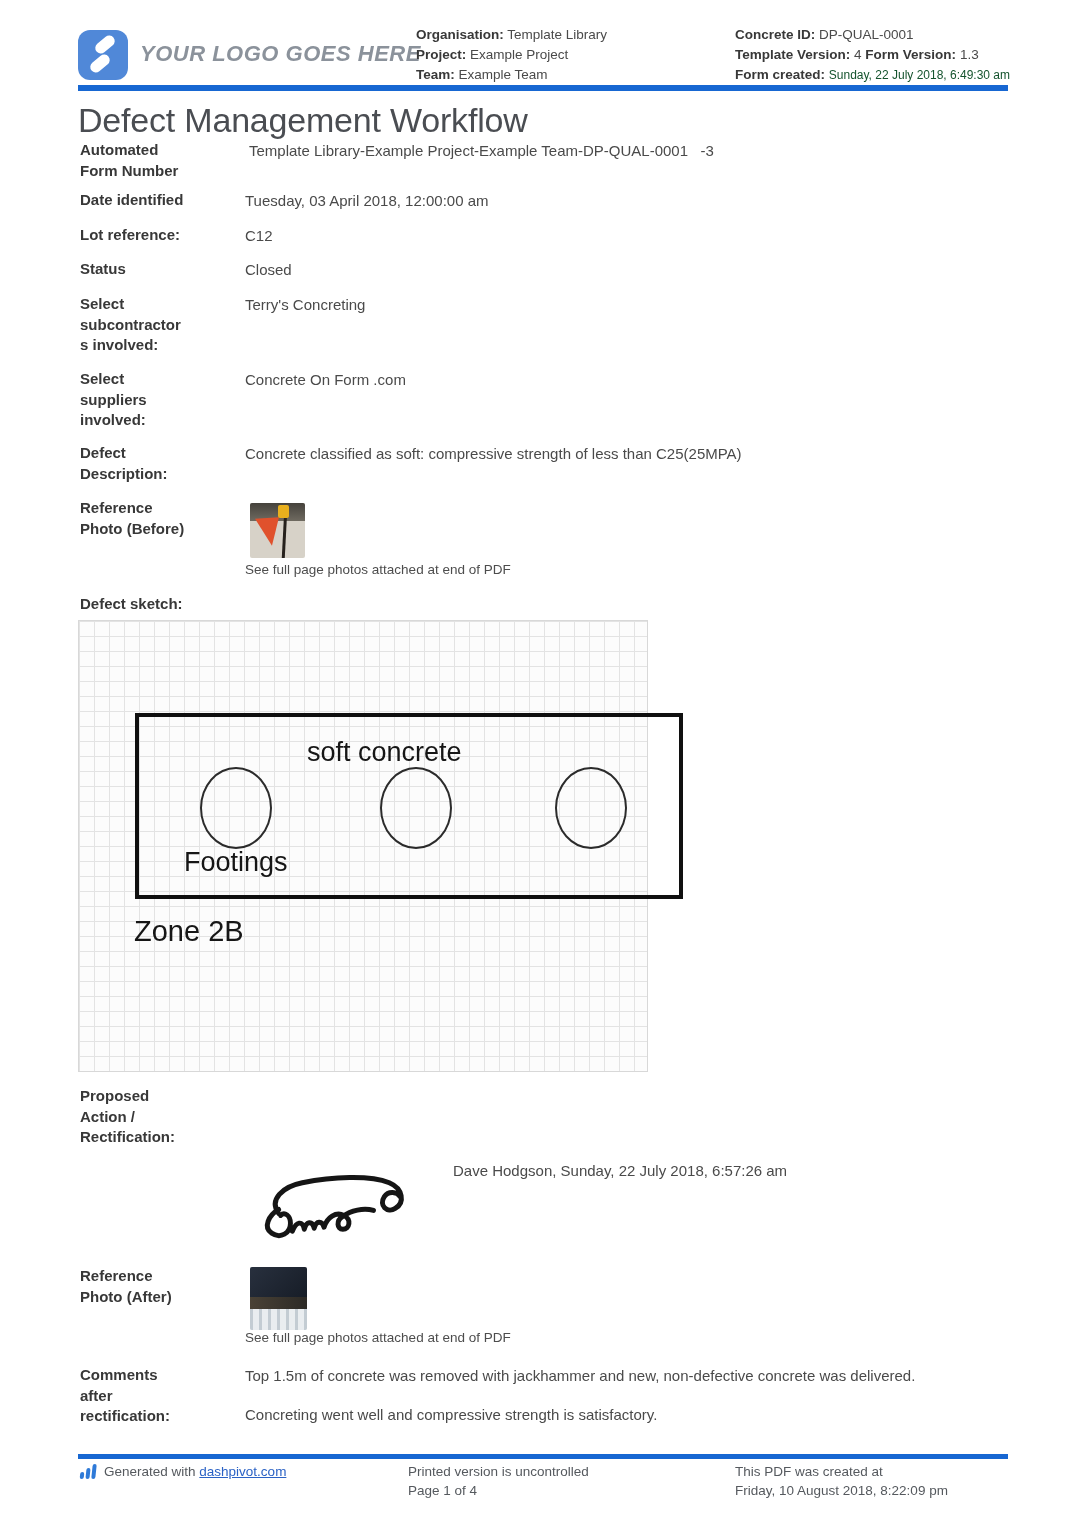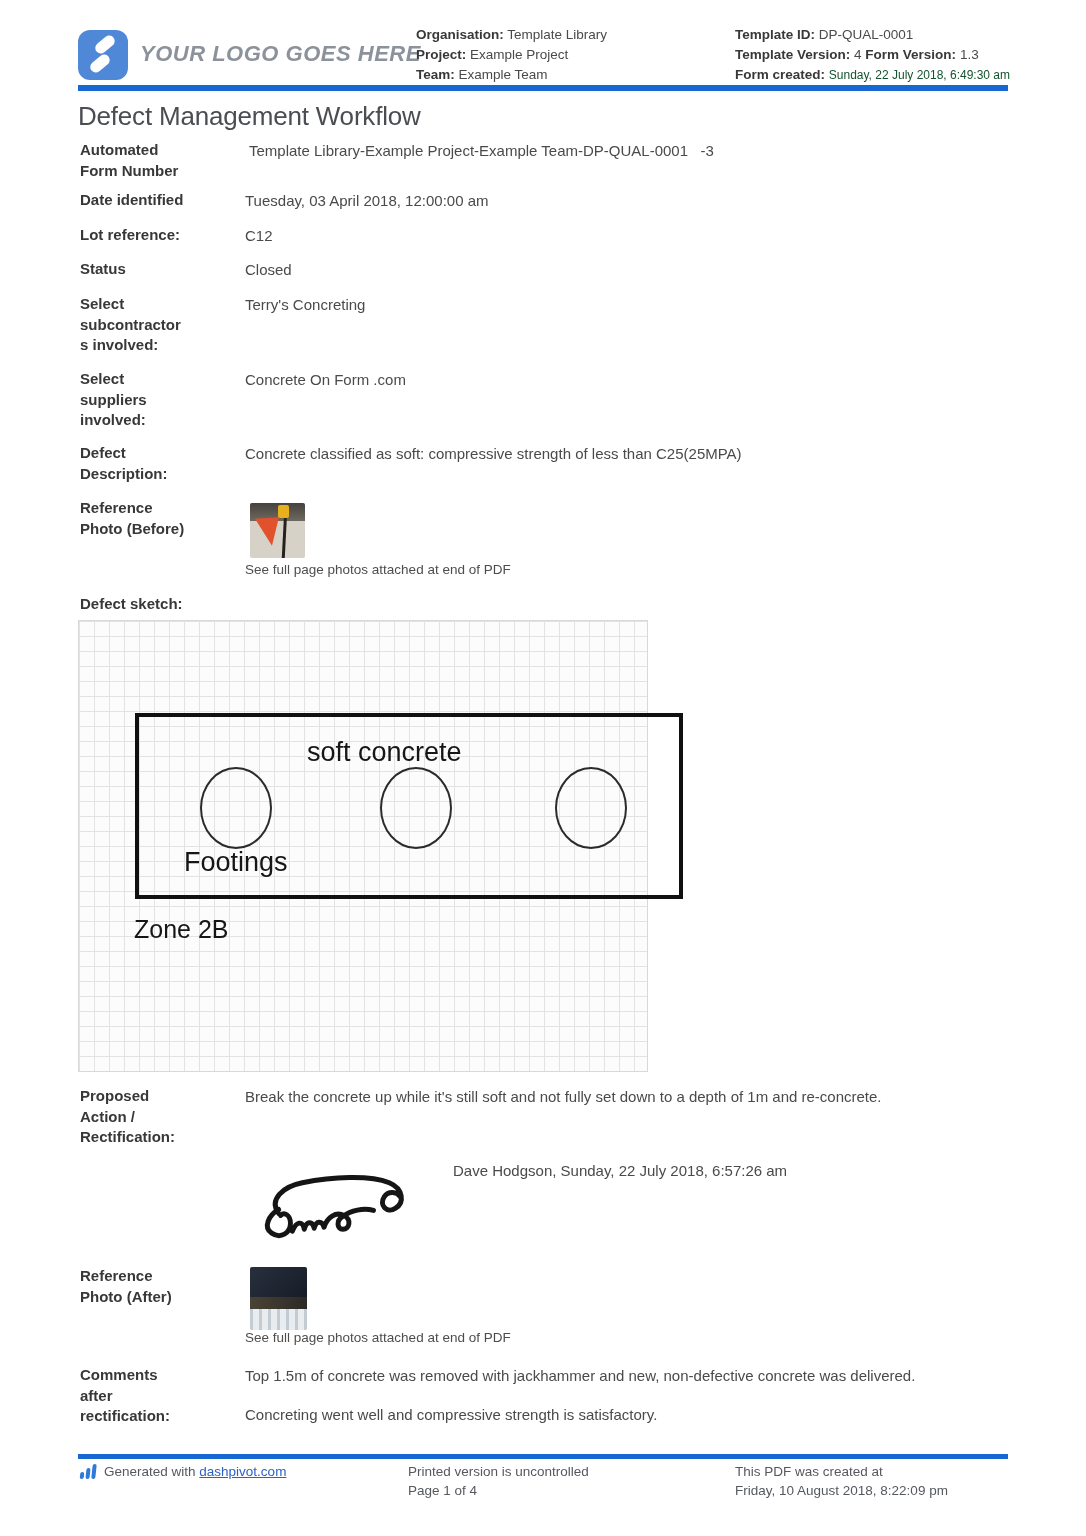--- a/index.html
+++ b/index.html
@@ -19,21 +19,21 @@
     font-style:italic; color:#8b929b; letter-spacing:.5px; }
   .head-col { position:absolute; top:25px; font-size:13.5px; line-height:20px; color:#4a4a4a; }
   .head-col .hb { font-weight:700; color:#383838; }
   .col-mid { left:408px;margin-left:8px; }
   .col-right { left:735px; }
   .small-val { font-size:12px; color:#14532d; }
   .rule { position:absolute; left:78px; width:930px; height:6px; background:#1767d2; }
   .rule-top { top:85px; }
   .rule-bottom { top:1454px; height:5px; }
   
-  .title { position:absolute; left:78px; top:101px; font-size:26px; font-weight:400;
+  .title { position:absolute; left:78px; top:101px; font-size:34px; font-weight:400;
     color:#4a4d52; letter-spacing:-.2px; }
   
   .f-label { position:absolute; left:80px; width:168px; font-size:15px; font-weight:700;
     color:#383838; line-height:20.5px; white-space:pre-line; }
   .f-value { position:absolute; left:245px; width:700px; font-size:15px; color:#4a4a4a;
     line-height:20px; white-space:pre-wrap; }
   .caption { position:absolute; left:245px; font-size:13.5px; color:#4d4d4d; }
   
   .photo { position:absolute; overflow:hidden; border-radius:2px; }
   .photo-before { left:250px; top:503px; width:55px; height:55px; background:#d7d2c8; }
@@ -60,21 +60,21 @@
                      linear-gradient(to bottom,#e3e3e3 1px,transparent 1px);
     background-size:15px 15px; }
   .sk-rect { position:absolute; left:56px; top:92px; width:548px; height:186px;
     border:4px solid #101010; background:transparent; }
   .sk-ellipse { position:absolute; width:72px; height:82px; border:2px solid #2b2b2b;
     border-radius:50%; }
   .sk-e1 { left:121px; top:146px; } .sk-e2 { left:301px; top:146px; } .sk-e3 { left:476px; top:146px; }
   .sk-text { position:absolute; color:#161616; font-family:"Liberation Sans",sans-serif; }
   .sk-soft { left:228px; top:116px; font-size:27px; }
   .sk-foot { left:105px; top:226px; font-size:27px; }
-  .sk-zone { left:55px; top:294px; font-size:25px; }
+  .sk-zone { left:55px; top:294px; font-size:29px; }
   
   .signature { position:absolute; left:245px; top:1164px; width:168px; height:84px; }
   
   .foot-item { position:absolute; font-size:13.5px; color:#55595e; line-height:19px; }
   .bars { position:absolute; left:80px; top:1463px; width:20px; height:17px; }
   .bars span { position:absolute; bottom:1px; width:4px; background:#2e7ad8;
     border-radius:2px; transform:skewX(-6deg); display:block; }
   .bars .b1 { left:0; height:7px; } .bars .b2 { left:6px; height:11px; } .bars .b3 { left:12px; height:15px; }
   .gen { left:104px; top:1462px; }
   .gen a { color:#2b62c5; text-decoration:underline; }
@@ -92,21 +92,21 @@
   </div>
   <div class="logo-text">YOUR LOGO GOES HERE</div>
 
   <div class="head-col col-mid">
     <div><span class="hb">Organisation:</span>  <span>Template Library</span></div>
     <div><span class="hb">Project:</span> <span>Example Project</span></div>
     <div><span class="hb">Team:</span> <span>Example Team</span></div>
   </div>
 
   <div class="head-col col-right">
-    <div><span class="hb">Template ID:</span> <span>DP-QUAL-0001</span></div>
+    <div><span class="hb">Concrete ID:</span> <span>DP-QUAL-0001</span></div>
     <div><span class="hb">Template Version:</span> <span>4</span> <span class="hb">Form Version:</span> <span>1.3</span></div>
     <div><span class="hb">Form created:</span> <span class="small-val">Sunday, 22 July 2018, 6:49:30 am</span></div>
   </div>
 
   <div class="rule rule-top"></div>
 
   <h1 class="title">Defect Management Workflow</h1>
 
   <div class="f-label" style="top:140px">Automated
 Form Number</div>
@@ -153,21 +153,20 @@
     <div class="sk-ellipse sk-e1"></div>
     <div class="sk-ellipse sk-e2"></div>
     <div class="sk-ellipse sk-e3"></div>
     <div class="sk-text sk-foot">Footings</div>
     <div class="sk-text sk-zone">Zone 2B</div>
   </div>
 
   <div class="f-label" style="top:1086px">Proposed
 Action /
 Rectification:</div>
-  <div class="f-value" style="top:1087px">Break the concrete up while it's still soft and not fully set down to a depth of 1m and re-concrete.</div>
 
   <svg class="signature" viewBox="0 0 170 85">
     <g fill="none" stroke="#151515" stroke-width="5" stroke-linecap="round" stroke-linejoin="round">
       <path d="M34,50 C24,36 38,23 58,19 C88,13 126,11 146,19 C160,25 162,39 152,45 C144,50 135,42 141,33 C145,27 154,28 157,33"></path>
       <path d="M34,46 C24,52 18,64 27,70 C36,76 46,70 46,60 C46,52 40,48 36,52 M48,68 C52,58 58,57 60,66 C62,58 68,57 70,65 C72,57 78,57 80,64 C83,54 92,48 100,52 C108,56 106,66 99,66 C93,66 92,57 99,53 C107,47 120,44 130,47"></path>
     </g>
   </svg>
   <div class="f-value" style="top:1161px; left:453px">Dave Hodgson, Sunday, 22 July 2018, 6:57:26 am</div>
 
   <div class="f-label" style="top:1266px">Reference

